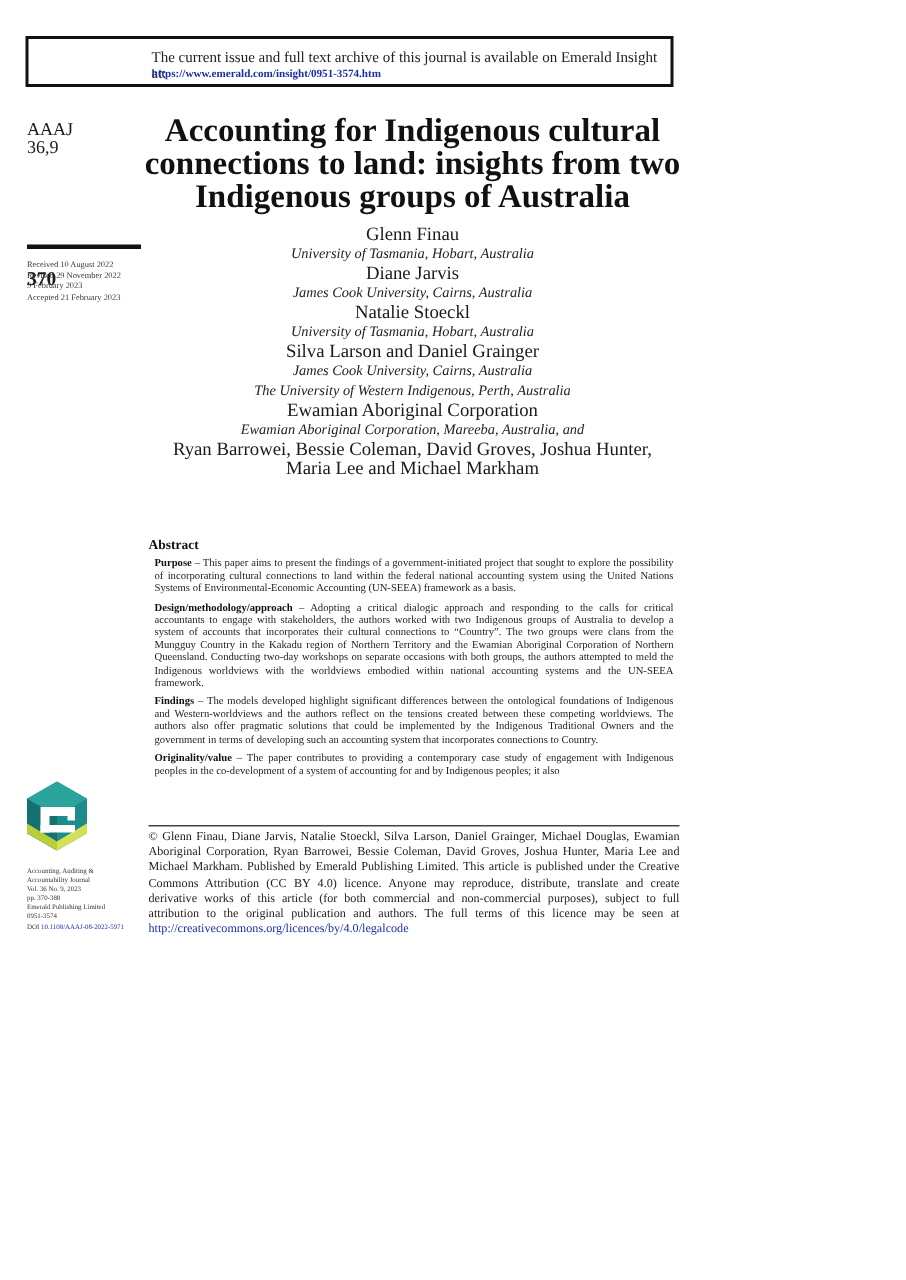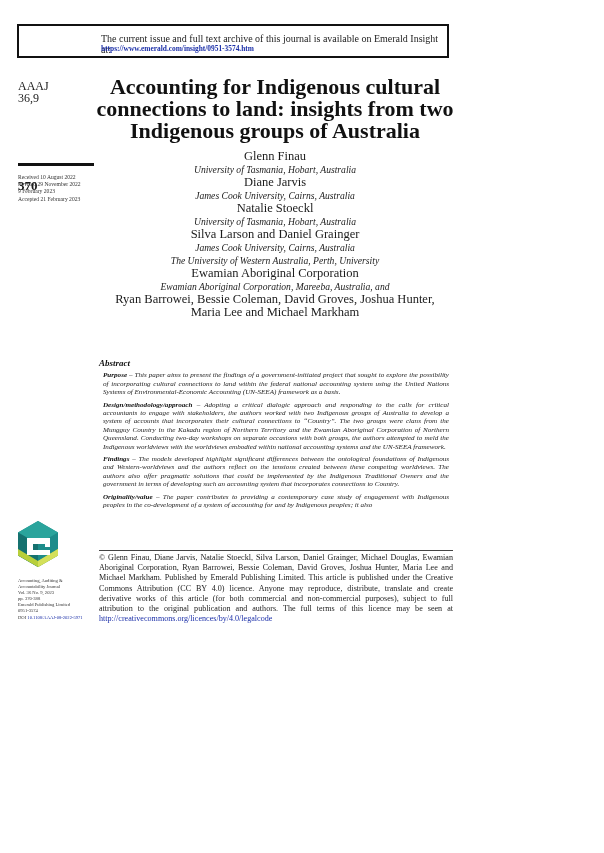--- a/index.html
+++ b/index.html
@@ -9,21 +9,21 @@
   .banner .t2{position:absolute;left:82px;top:18px;font-size:7.4px;color:#1a2ea8;font-weight:bold;}
   .sidebar{position:absolute;left:18px;top:80px;width:76px;}
   .journal-abbr{font-size:12px;line-height:12px;}
   .page-no{position:absolute;left:18px;top:147px;font-size:13px;font-weight:bold;margin-top:31px;}
   .page-rule{position:absolute;left:18px;top:163px;width:76px;height:3px;background:#111;}
   .dates{position:absolute;left:18px;top:174px;font-size:5.6px;line-height:7.2px;color:#333;}
   .title{position:absolute;left:96px;top:76px;width:358px;text-align:center;font-size:22px;line-height:22px;font-weight:bold;color:#111;}
   .authors{position:absolute;left:96px;top:150px;width:358px;text-align:center;}
   .authors .name{font-size:12.5px;line-height:13px;}
   .authors .aff{font-size:9.6px;line-height:13px;font-style:italic;color:#222;}
-  .abstract{position:absolute;left:99px;top:359px;width:354px;font-size:7.1px;line-height:8.4px;text-align:justify;color:#222;font-style:italic;}
+  .abstract{position:absolute;left:99px;top:359px;width:354px;font-size:7.1px;line-height:8.4px;text-align:justify;color:#222;}
   .abstract h3{font-size:9px;margin:0 0 1px 0;font-weight:bold;color:#111;}
   .abstract p{margin:4px;}
   .abstract b{color:#111;}
   .copyright-rule{position:absolute;left:99px;top:550px;width:354px;height:1px;background:#444;}
   .copyright{position:absolute;left:99px;top:553px;width:354px;font-size:8.1px;line-height:10.2px;text-align:justify;color:#222;}
   .copyright .lnk{color:#1a2ea8;}
   .logo{position:absolute;left:18px;top:521px;width:40px;height:46px;}
   .pubinfo{position:absolute;left:18px;top:578px;font-size:4.6px;line-height:6.1px;color:#333;}
   .pubinfo .doi{color:#333;}
   .pubinfo .doi span.l{color:#1a2ea8;}
@@ -53,21 +53,21 @@
 
 <div class="authors">
   <div class="name">Glenn Finau</div>
   <div class="aff">University of Tasmania, Hobart, Australia</div>
   <div class="name">Diane Jarvis</div>
   <div class="aff">James Cook University, Cairns, Australia</div>
   <div class="name">Natalie Stoeckl</div>
   <div class="aff">University of Tasmania, Hobart, Australia</div>
   <div class="name">Silva Larson and Daniel Grainger</div>
   <div class="aff">James Cook University, Cairns, Australia</div>
-  <div class="aff">The University of Western Australia, Perth, University</div>
+  <div class="aff">The University of Western Indigenous, Perth, Australia</div>
   <div class="name">Ewamian Aboriginal Corporation</div>
   <div class="aff">Ewamian Aboriginal Corporation, Mareeba, Australia, and</div>
   <div class="name" style="padding:0 8px;">Ryan Barrowei, Bessie Coleman, David Groves, Joshua Hunter, Maria Lee and Michael Markham</div>
 </div>
 
 <div class="abstract">
   <h3>Abstract</h3>
   <p><b>Purpose</b><span> – This paper aims to present the findings of a government-initiated project that sought to explore the possibility of incorporating cultural connections to land within the federal national accounting system using the United Nations Systems of Environmental-Economic Accounting (UN-SEEA) framework as a basis.</span></p>
   <p><b>Design/methodology/approach</b><span> – Adopting a critical dialogic approach and responding to the calls for critical accountants to engage with stakeholders, the authors worked with two Indigenous groups of Australia to develop a system of accounts that incorporates their cultural connections to “Country”. The two groups were clans from the Mungguy Country in the Kakadu region of Northern Territory and the Ewamian Aboriginal Corporation of Northern Queensland. Conducting two-day workshops on separate occasions with both groups, the authors attempted to meld the Indigenous worldviews with the worldviews embodied within national accounting systems and the UN-SEEA framework.</span></p>
   <p><b>Findings</b><span> – The models developed highlight significant differences between the ontological foundations of Indigenous and Western-worldviews and the authors reflect on the tensions created between these competing worldviews. The authors also offer pragmatic solutions that could be implemented by the Indigenous Traditional Owners and the government in terms of developing such an accounting system that incorporates connections to Country.</span></p>

